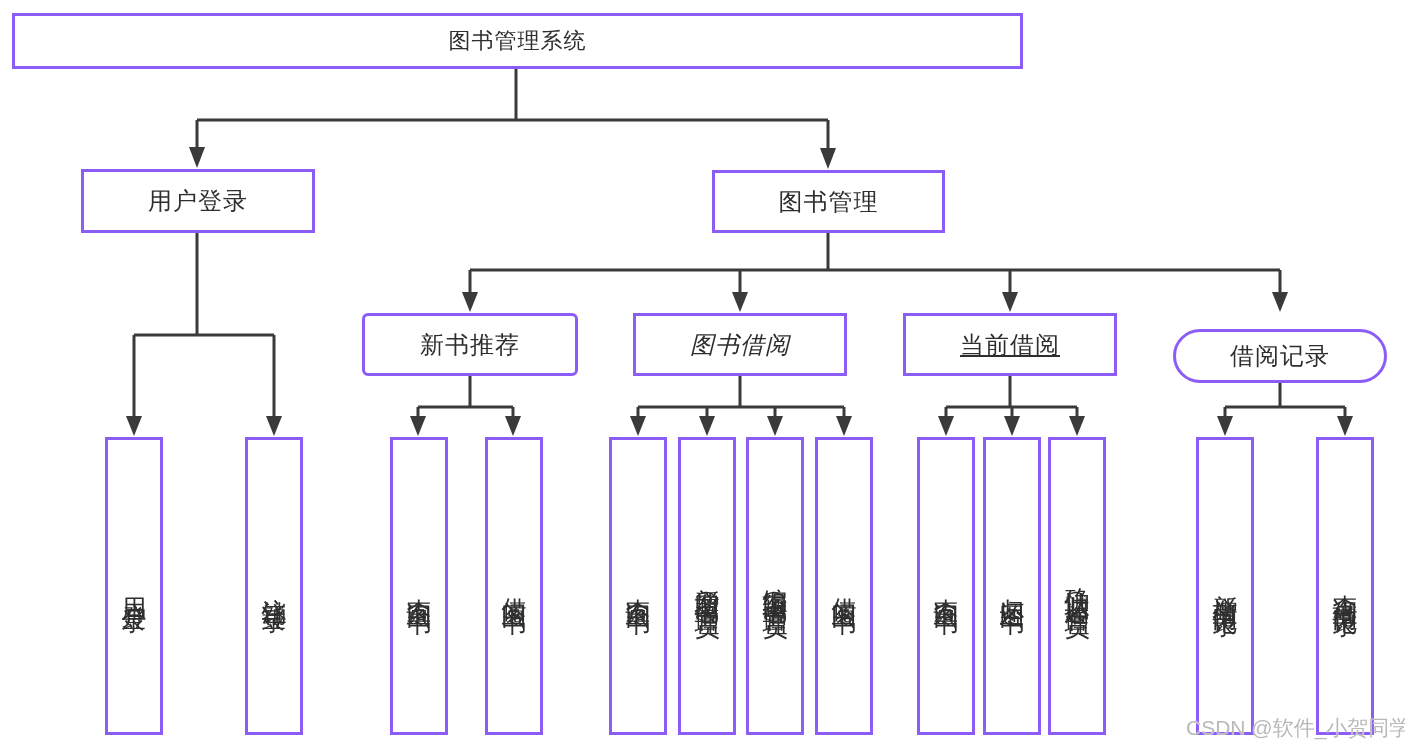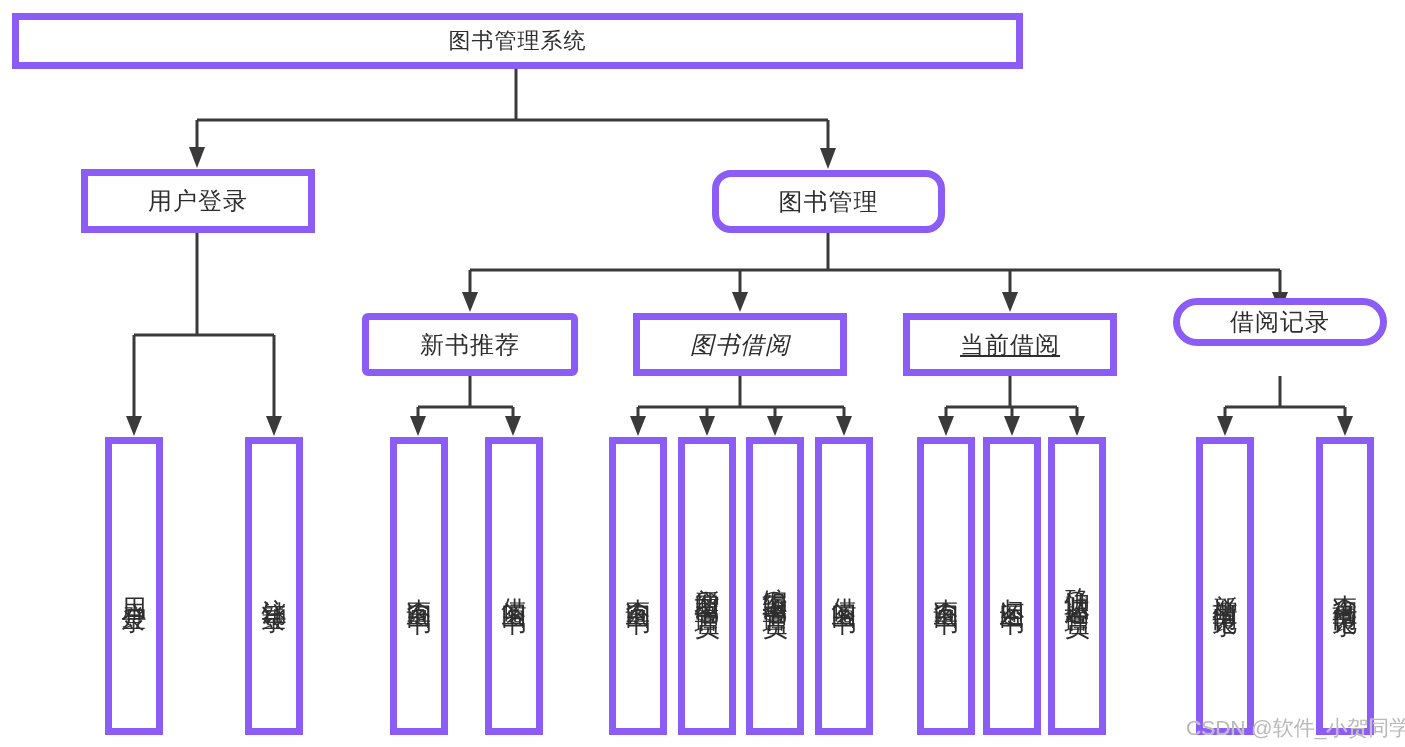--- a/index.html
+++ b/index.html
@@ -20,21 +20,21 @@
     left: 0;
     top: 0;
     width: 1405px;
     height: 747px;
     z-index: 1;
   }
   .node {
     position: absolute;
     box-sizing: border-box;
     background: #ffffff;
-    border: 7px solid #8b5cf6;
+    border: 3px solid #8b5cf6;
     display: flex;
     align-items: center;
     justify-content: center;
     color: #2e2e2e;
     z-index: 2;
   }
   .h-node {
     font-size: 24px;
     letter-spacing: 1px;
     white-space: nowrap;
@@ -119,26 +119,26 @@
     <g>
       <path d="M1280,376 V407 M1225,407 H1345 M1225,407 V418 M1345,407 V418"></path>
       <polygon points="1217,416 1233,416 1225,436"></polygon>
       <polygon points="1337,416 1353,416 1345,436"></polygon>
     </g>
   </svg>
 
   <div class="node h-node root-node" style="left:12px; top:13px; width:1011px; height:56px;">图书管理系统</div>
 
   <div class="node h-node" style="left:81px; top:169px; width:234px; height:64px;">用户登录</div>
-  <div class="node h-node" style="left:712px; top:170px; width:233px; height:63px;border-radius:19px;">图书管理</div>
+  <div class="node h-node" style="left:712px; top:170px; width:233px; height:63px;">图书管理</div>
 
   <div class="node h-node" style="left:362px; top:313px; width:216px; height:63px;border-radius:6px;">新书推荐</div>
   <div class="node h-node" style="left:633px; top:313px; width:214px; height:63px;font-style:italic;">图书借阅</div>
   <div class="node h-node" style="left:903px; top:313px; width:214px; height:63px;text-decoration:underline;">当前借阅</div>
-  <div class="node h-node" style="left:1173px; top:298px; width:214px; height:48px;border-radius:27px;">借阅记录</div>
+  <div class="node h-node" style="left:1173px; top:329px; width:214px; height:54px;border-radius:27px;">借阅记录</div>
 
   <div class="node v-node" style="left:105px; top:437px; width:58px; height:298px;">用户登录</div>
   <div class="node v-node" style="left:245px; top:437px; width:58px; height:298px;">注销登录</div>
 
   <div class="node v-node" style="left:390px; top:437px; width:58px; height:298px;">查询图书</div>
   <div class="node v-node" style="left:485px; top:437px; width:58px; height:298px;">借阅图书</div>
 
   <div class="node v-node" style="left:609px; top:437px; width:58px; height:298px;">查询图书</div>
   <div class="node v-node" style="left:678px; top:437px; width:58px; height:298px;">新增图书（管理员）</div>
   <div class="node v-node" style="left:746px; top:437px; width:58px; height:298px;">编辑图书（管理员）</div>

